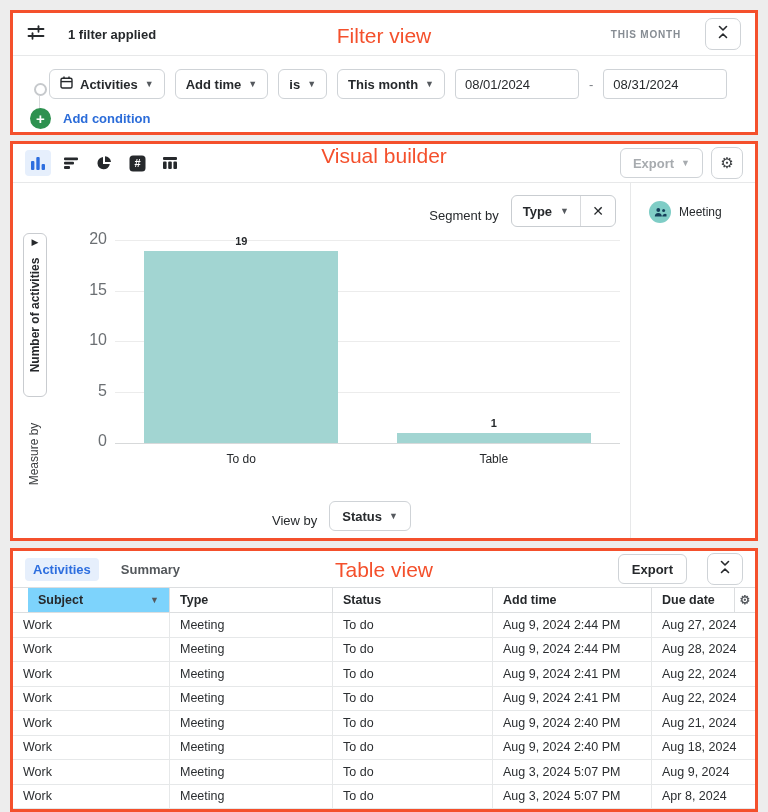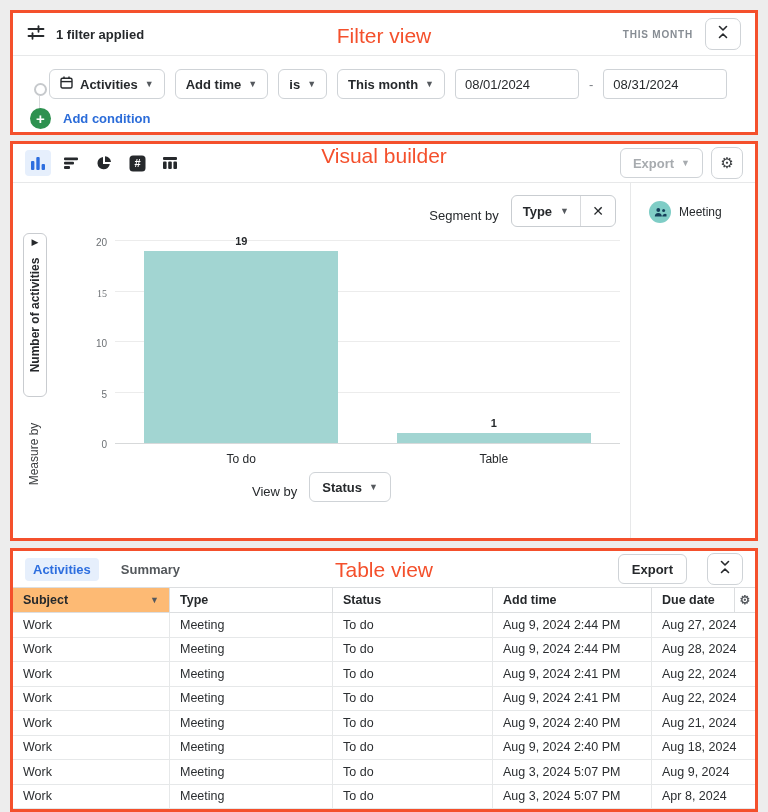--- a/index.html
+++ b/index.html
@@ -3,21 +3,21 @@
 <meta charset="utf-8">
 <style>
   html,body{margin:0;padding:0;}
   .screen{position:relative;width:768px;height:812px;background:#ededed;font-family:"Liberation Sans",sans-serif;overflow:hidden;color:#26292c;}
   .panel{position:absolute;left:10px;width:748px;background:#fff;border:3px solid #f4502c;box-sizing:border-box;}
   .annot{position:absolute;left:50%;transform:translateX(-50%);color:#f4502c;font-size:21px;white-space:nowrap;}
   .btn{display:inline-flex;align-items:center;justify-content:center;gap:7px;height:30px;border:1px solid #cfd3d7;border-radius:6px;background:#fff;font-size:13px;font-weight:600;color:#26292c;box-sizing:border-box;}
   .caret{font-size:9px;color:#55595e;line-height:1;}
   
   #p1{top:10px;height:125px;}
-  .p1-header{position:relative;display:flex;align-items:center;height:42px;padding:0 14px;border-bottom:1px solid #e7e8e9;}
+  .p1-header{position:relative;display:flex;align-items:center;height:42px;padding:0 14px;border-bottom:1px solid #e7e8e9;gap:12px;}
   .p1-header .annot{top:11px;}
   .filters-applied{font-size:13px;font-weight:700;margin-left:11px;}
   .period{margin-left:auto;font-size:10px;font-weight:700;letter-spacing:.8px;color:#868c93;}
   .collapse-btn{width:34px;height:30px;margin-left:12px;border:1px solid #cfd3d7;border-radius:7px;background:#fff;display:flex;align-items:center;justify-content:center;}
   .cond-row{display:flex;align-items:center;gap:10px;padding:13px 0 0 36px;}
   .dd{padding:0 10px;}
   .date-input{height:30px;width:124px;border:1px solid #cfd3d7;border-radius:4px;font-family:"Liberation Sans",sans-serif;font-size:13px;color:#26292c;padding:4px 9px;box-sizing:border-box;}
   .dash{color:#7a7e83;font-size:13px;}
   .cond-node{position:absolute;left:21px;top:70px;width:9px;height:9px;border:2px solid #c6c9cc;border-radius:50%;background:#fff;}
   .cond-line{position:absolute;left:26px;top:83px;height:15px;border-left:1px solid #d8dadc;}
@@ -43,40 +43,40 @@
   .seg-label,.viewby-label{font-size:13px;color:#26292c;margin-top:8px;}
   .seg-group{display:flex;border:1px solid #c9cdd1;border-radius:6px;overflow:hidden;background:#fff;height:30px;}
   .seg-type{display:flex;align-items:center;gap:8px;padding:0 11px;font-size:13px;font-weight:700;border-right:1px solid #d8dadd;}
   .seg-x{width:34px;display:flex;align-items:center;justify-content:center;font-size:14px;color:#26292c;}
   .measure-btn{position:absolute;left:10px;top:50px;width:22px;height:162px;border:1px solid #c9ccd0;border-radius:6px;background:#fff;}
   .measure-btn .vlabel{position:absolute;left:50%;top:50%;transform:translate(-50%,-50%) rotate(-90deg);white-space:nowrap;font-size:12px;font-weight:700;color:#26292c;}
   .measure-btn .vcaret{position:absolute;top:3px;left:50%;transform:translate(-50%,0);font-size:9px;color:#26292c;}
   .measure-by{position:absolute;left:10px;top:228px;width:22px;height:86px;}
   .measure-by span{position:absolute;left:50%;top:50%;transform:translate(-50%,-50%) rotate(-90deg);white-space:nowrap;font-size:12px;color:#3b3e40;}
   .y-axis{position:absolute;left:58px;top:58px;width:36px;height:202px;}
-  .y-tick{position:absolute;right:0;width:36px;text-align:right;font-size:10px;color:#6b6f73;}
+  .y-tick{position:absolute;right:0;width:36px;text-align:right;font-size:16px;color:#6b6f73;}
   .plot{position:absolute;left:102px;top:58px;width:505px;height:202px;border-bottom:1px solid #d7d9da;display:flex;}
   .gridline{position:absolute;left:0;right:0;height:1px;background:#ececec;}
   .slot{position:relative;width:50%;height:100%;}
   .bar{position:absolute;left:11.5%;width:77%;bottom:0;}
   .bar-value{position:absolute;left:0;right:0;text-align:center;font-size:11px;font-weight:700;color:#26292c;}
   .x-label{position:absolute;left:0;right:0;top:calc(100% + 9px);text-align:center;font-size:12px;color:#26292c;}
-  .viewby-row{position:absolute;left:0;top:289px;width:617px;display:flex;align-items:center;justify-content:center;gap:12px;}
+  .viewby-row{position:absolute;left:0;top:318px;width:617px;display:flex;align-items:center;justify-content:center;gap:12px;padding-left:20px;}
   .viewby-btn{padding:0 12px;}
   
   #p3{top:548px;height:264px;}
   .tv-header{position:relative;display:flex;align-items:center;height:36px;padding:0 12px;gap:14px;}
   .tv-header .annot{top:7px;}
   .tab{font-size:13px;font-weight:700;padding:4px 8px;border-radius:4px;color:#54585c;}
   .tab.active{background:#e6effc;color:#2d6edf;}
   .tv-right{margin-left:auto;display:flex;gap:8px;align-items:center;}
   .export-btn{padding:0 13px;}
   .t-head{display:grid;grid-template-columns:157px 163px 160px 159px 83px 1fr;height:26px;border-top:1px solid #dcdee0;border-bottom:1px solid #dcdee0;box-sizing:border-box;}
   .th{display:flex;align-items:center;padding:0 10px;font-size:12.5px;font-weight:700;border-right:1px solid #dcdee0;box-sizing:border-box;overflow:hidden;white-space:nowrap;}
-  .th.sorted{background:#fdba74;justify-content:space-between;}
+  .th.sorted{background:#7dd3fc;justify-content:space-between;margin-left:15px;}
   .th.gear-col{border-right:none;justify-content:center;padding:0;font-size:12px;color:#55595e;}
   .t-row{display:grid;grid-template-columns:157px 163px 160px 159px 1fr;height:24.5px;border-bottom:1px solid #e6e8e9;box-sizing:border-box;}
   .td{display:flex;align-items:center;padding:0 10px;font-size:12.5px;color:#2b2e31;border-right:1px solid #e6e8e9;box-sizing:border-box;overflow:hidden;white-space:nowrap;}
   .td:last-child{border-right:none;}
 </style>
 </head>
 <body>
 
 <div class="screen">
 
@@ -207,21 +207,21 @@
         <span class="vcaret">▶</span>
         <span class="vlabel">Number of activities</span>
       </div>
       <div class="measure-by">
         <span>Measure by</span>
       </div>
       <div class="y-axis">
           <span class="y-tick" style="bottom: calc(0% - 7px);">0</span>
           <span class="y-tick" style="bottom: calc(25% - 7px);">5</span>
           <span class="y-tick" style="bottom: calc(50% - 7px);">10</span>
-          <span class="y-tick" style="bottom: calc(75% - 7px); font-family: Liberation Serif, serif;">15</span>
+          <span class="y-tick" style="bottom: calc(75% - 7px);">15</span>
           <span class="y-tick" style="bottom: calc(100% - 7px);">20</span>
         </div>
       <div class="plot">
           <div class="gridline" style="bottom: 25%;"></div>
           <div class="gridline" style="bottom: 50%;"></div>
           <div class="gridline" style="bottom: 75%;"></div>
           <div class="gridline" style="bottom: 100%;"></div>
           <div class="slot">
             <div class="bar" style="height: 95%; background: rgb(162, 213, 210);"></div>
             <span class="bar-value" style="bottom: calc(95% + 4px);">19</span>

